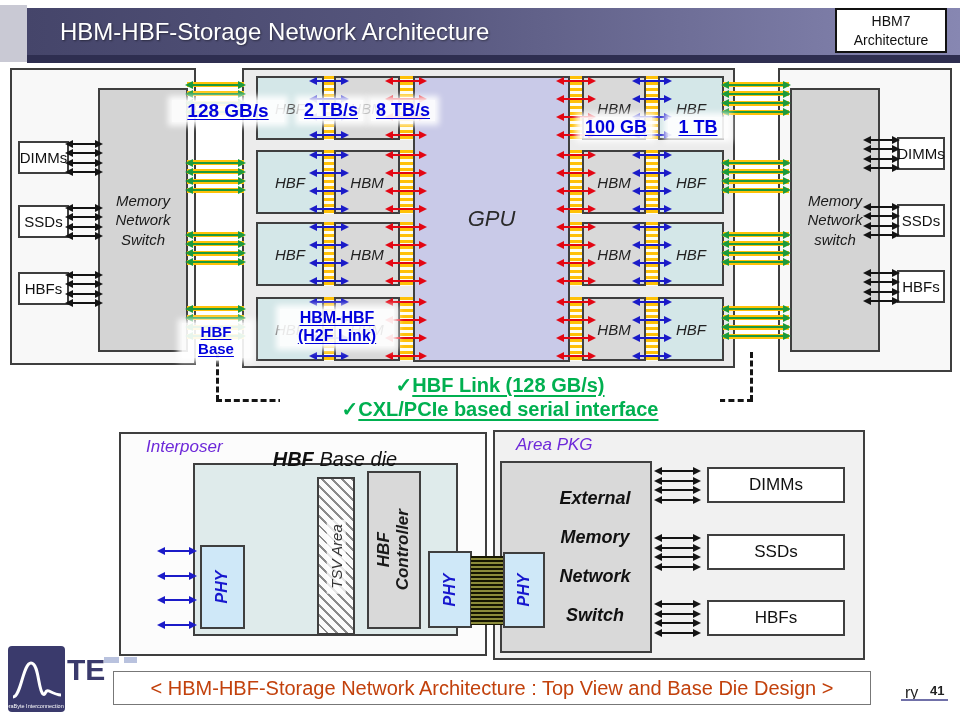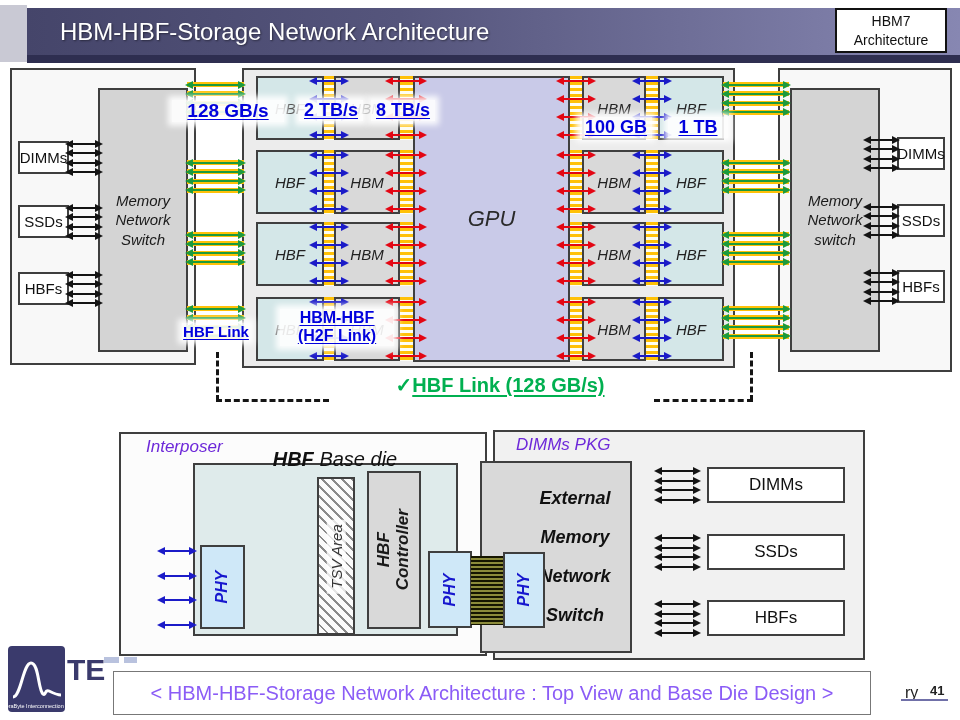--- a/index.html
+++ b/index.html
@@ -39,23 +39,23 @@
   .tsv{background:repeating-linear-gradient(45deg,#fbfbfb 0 5px,#8a8a8a 5px 7px);border:2px solid #3f3f3f;}
   .tsv .vtext{font-style:italic;font-size:15px;color:#333;background:rgba(255,255,255,.78);padding:1px 5px;}
   .ctrl{background:#d9d9d9;}
   .ctrl .vtext{white-space:normal;width:96px;text-align:center;line-height:1.1;
     font-weight:bold;font-style:italic;font-size:17px;color:#1a1a1a;}
   .title-band{position:absolute;left:27px;top:8px;width:933px;height:47px;
     background:linear-gradient(90deg,#45456a 0%,#55557c 40%,#8787b2 100%);
     display:flex;align-items:center;}
   .pkg-label{position:absolute;font-style:italic;font-size:17px;color:#6d28d9;z-index:3;}
   .devcap{font-size:15px;color:#111;}
-  .footer-caption{position:absolute;left:113px;top:671px;width:758px;height:44px;background:#fff;
+  .footer-caption{position:absolute;left:113px;top:671px;width:758px;height:34px;background:#fff;
     border:1px solid #777;box-sizing:border-box;display:flex;align-items:center;justify-content:center;
-    font-size:20px;color:#8b5cf6;z-index:8;}
+    font-size:20px;color:#c2410c;z-index:8;}
 </style>
 </head>
 <body>
 
 <div class="abs" style="left:0;top:5px;width:27px;height:57px;background:#c9c9d4;"></div>
 <div class="title-band">
   <div style="margin-left:33px;font-size:24px;color:#fff;text-shadow:1px 1px 2px rgba(0,0,0,.45);">HBM-HBF-Storage Network Architecture</div>
 </div>
 <div class="abs" style="left:27px;top:55px;width:933px;height:8px;background:#2e2e50;"></div>
 <div class="abs" style="left:835px;top:8px;width:112px;height:45px;background:#fff;border:2px solid #111;box-sizing:border-box;
@@ -363,34 +363,37 @@
     <div class="darr" style="margin:0 5px;"></div>
     <div class="darr" style="margin:0 5px;"></div>
     <div class="darr" style="margin:0 5px;"></div>
   </div>
 
 <div class="blue-label" style="left:172px;top:100px;width:112px;font-size:19px;">128 GB/s</div>
 <div class="blue-label" style="left:299px;top:100px;width:64px;font-size:18px;">2 TB/s</div>
 <div class="blue-label" style="left:371px;top:100px;width:64px;font-size:18px;">8 TB/s</div>
 <div class="blue-label" style="left:580px;top:117px;width:72px;font-size:18px;">100 GB</div>
 <div class="blue-label" style="left:668px;top:117px;width:60px;font-size:18px;">1 TB</div>
-<div class="blue-label" style="left:182px;top:323px;width:68px;font-size:15px;">HBF Link</div>
+<div class="blue-label" style="left:182px;top:323px;width:68px;font-size:15px;">HBF Base</div>
 <div class="blue-label" style="left:280px;top:309px;width:114px;font-size:16px;">
   <div style="text-decoration:underline;">HBM-HBF</div>
   <div style="text-decoration:underline;">(H2F Link)</div>
 </div>
 
 <div class="dashv" style="left:216px;top:352px;height:49px;"></div>
 <div class="dashv" style="left:750px;top:352px;height:49px;"></div>
 <div class="dashh" style="left:216px;top:399px;width:113px;"></div>
 <div class="dashh" style="left:654px;top:399px;width:99px;"></div>
 <div class="abs" style="left:280px;top:373px;width:440px;text-align:center;z-index:3;background:#fff;">
   <div class="gline">
     <span>✓</span><span class="gunder">HBF Link (128 GB/s)</span>
   </div>
+  <div class="gline">
+    <span>✓</span><span class="gunder">CXL/PCIe based serial interface</span>
+  </div>
 </div>
 
 <div class="pkg" style="left:119px;top:432px;width:368px;height:224px;background:#fcfcfc;"></div>
 <div class="pkg-label" style="left:146px;top:437px;">Interposer</div>
 <div class="abs" style="left:250px;top:448px;width:170px;text-align:center;font-size:20px;font-style:italic;z-index:4;">
   <span style="font-weight:bold;">HBF</span>
   <span>Base die</span>
 </div>
 <div class="box" style="left:193px;top:463px;width:265px;height:173px;background:#dfebeb;"></div>
 <div class="cluster arr-blue" style="left:158px;top:550px;width:38px;height:76px;">
@@ -408,22 +411,22 @@
 <div class="box ctrl" style="left:367px;top:471px;width:54px;height:158px;">
     <div class="vtext">HBF Controller</div>
   </div>
 <div class="box phy" style="left:428px;top:551px;width:44px;height:77px;">
     <span class="vtext">PHY</span>
   </div>
 <div class="abs" style="left:471px;top:556px;width:33px;height:69px;z-index:5;
             background:repeating-linear-gradient(to bottom,#151500 0 2px,#8b8b3a 2px 4px);"></div>
 
 <div class="pkg" style="left:493px;top:430px;width:372px;height:230px;background:#f1f1f1;"></div>
-<div class="pkg-label" style="left:516px;top:435px;">DIMMs PKG</div>
-<div class="box" style="left:480px;top:461px;width:152px;height:192px;background:#d9d9d9;
+<div class="pkg-label" style="left:516px;top:435px;">Area PKG</div>
+<div class="box" style="left:500px;top:461px;width:152px;height:192px;background:#d9d9d9;
             flex-direction:column;gap:18px;padding-left:38px;font-weight:bold;font-style:italic;font-size:18px;">
   <div>External</div>
   <div>Memory</div>
   <div>Network</div>
   <div>Switch</div>
 </div>
 <div class="box phy" style="left:503px;top:552px;width:42px;height:76px;z-index:6;">
     <span class="vtext">PHY</span>
   </div>
 <div class="box devcap" style="left:707px;top:467px;width:138px;height:36px;font-size:17px;">DIMMs</div>

